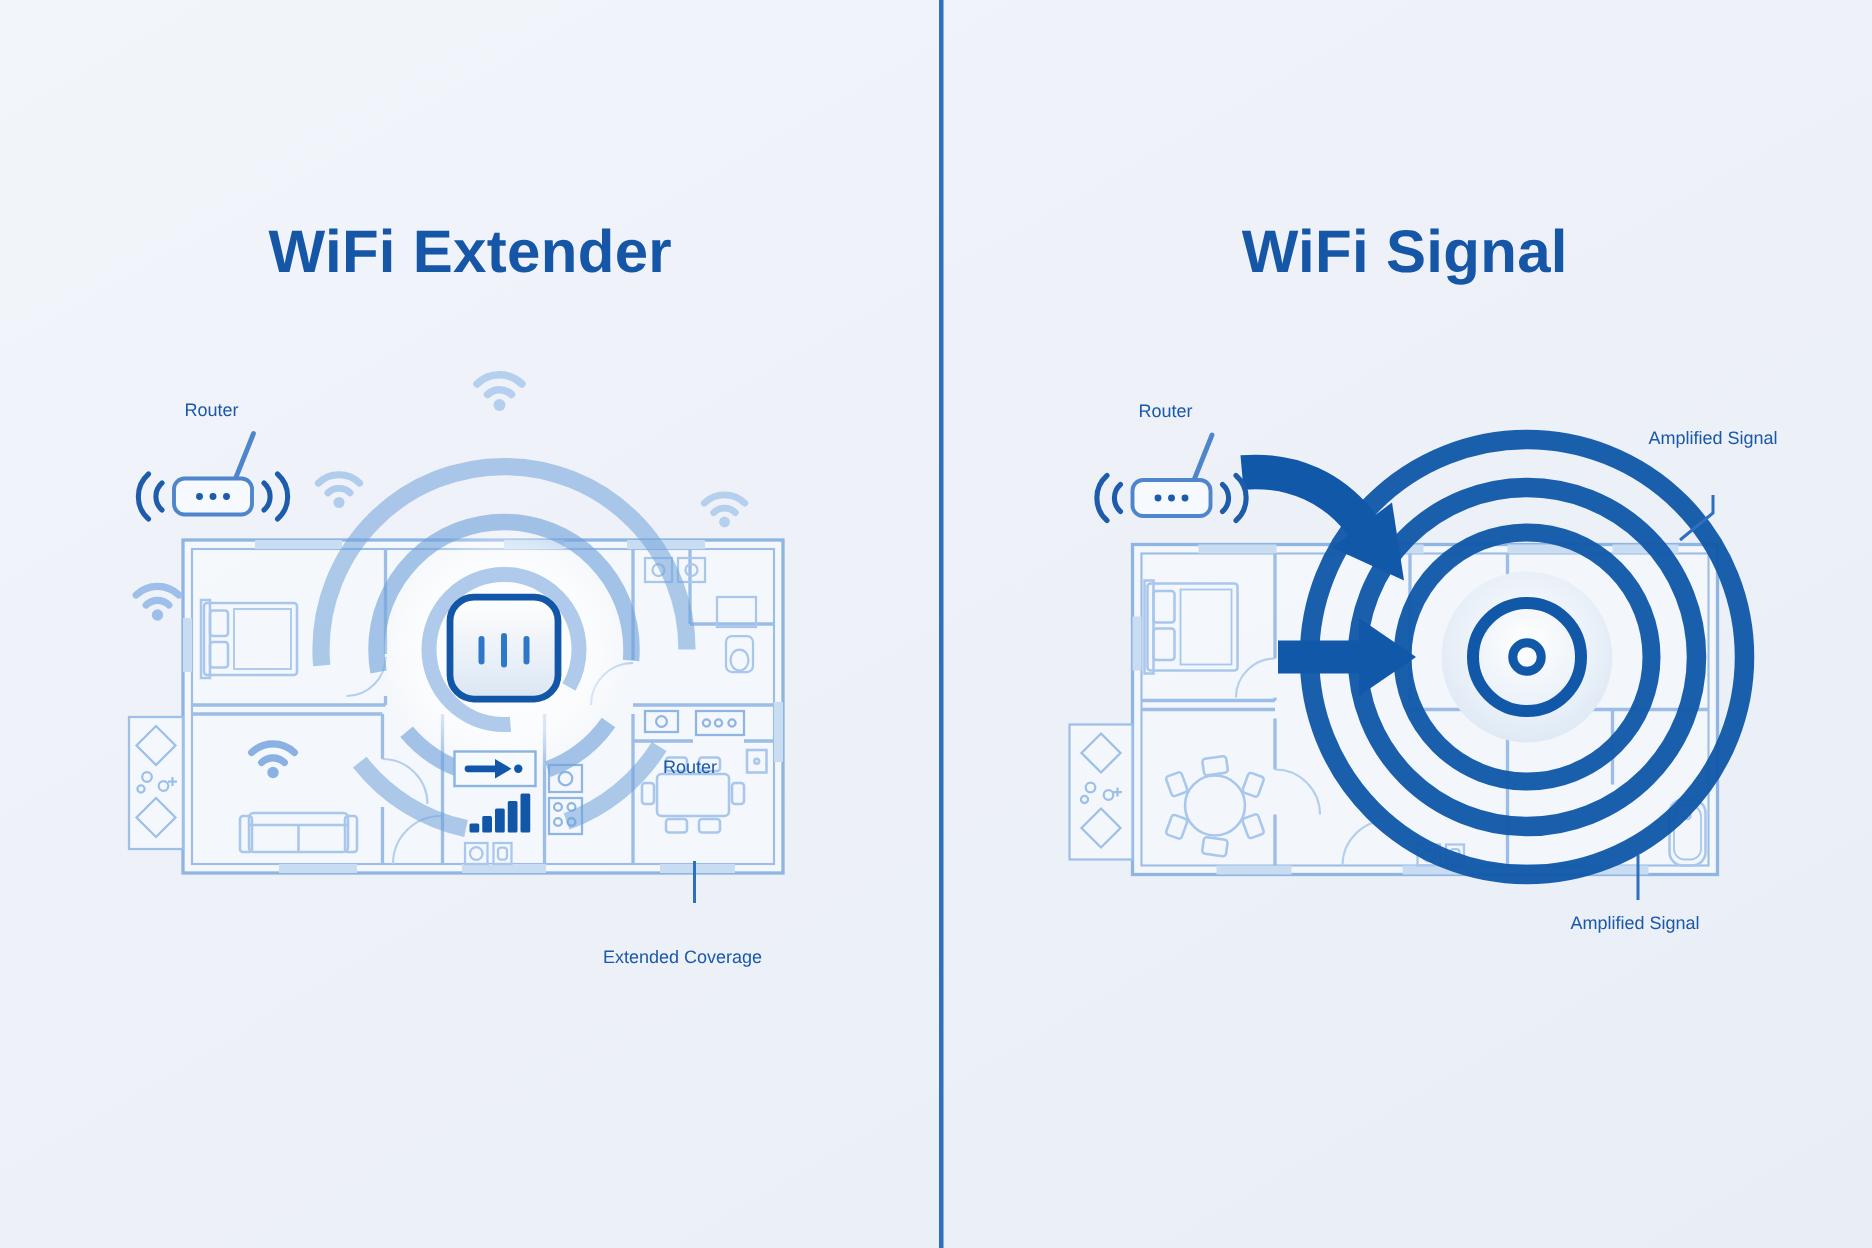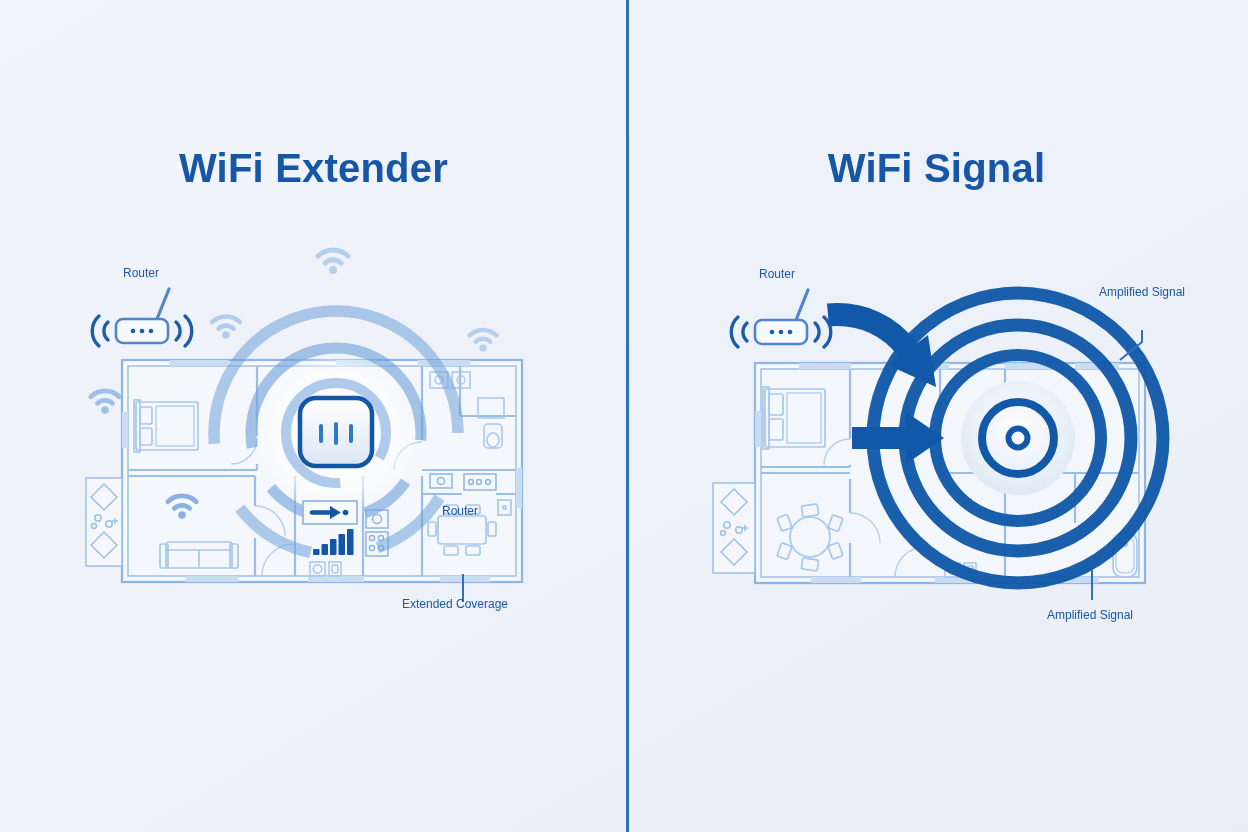--- a/index.html
+++ b/index.html
@@ -19,21 +19,21 @@
   }
   .title.right{left:625px;width:623px;}
   .label{
     position:absolute;font-weight:400;color:#1a58a8;font-size:12px;
     line-height:21px;text-align:center;
   }
   .lbl-router-left{left:96px;top:263px;width:90px;}
   .lbl-router-right{left:732px;top:264px;width:90px;}
   .lbl-weak{left:412px;top:407px;width:122px;color:#1d60b4;}
   .lbl-office{left:410px;top:501px;width:100px;}
-  .lbl-extcov{left:399px;top:594px;width:112px;}
+  .lbl-extcov{left:399px;top:628px;width:112px;}
   .lbl-amp-top{left:1086px;top:282px;width:112px;}
   .lbl-amp-bottom{left:1034px;top:605px;width:112px;}
 </style>
 </head>
 <body>
 
 <div class="canvas">
 
   <svg class="scene" viewBox="0 0 1248 832" xmlns="http://www.w3.org/2000/svg">
     <defs>

